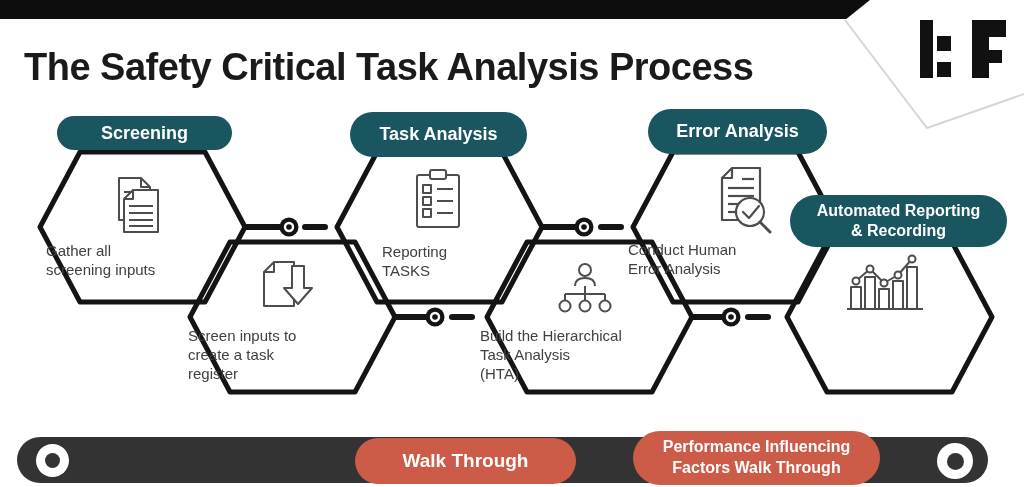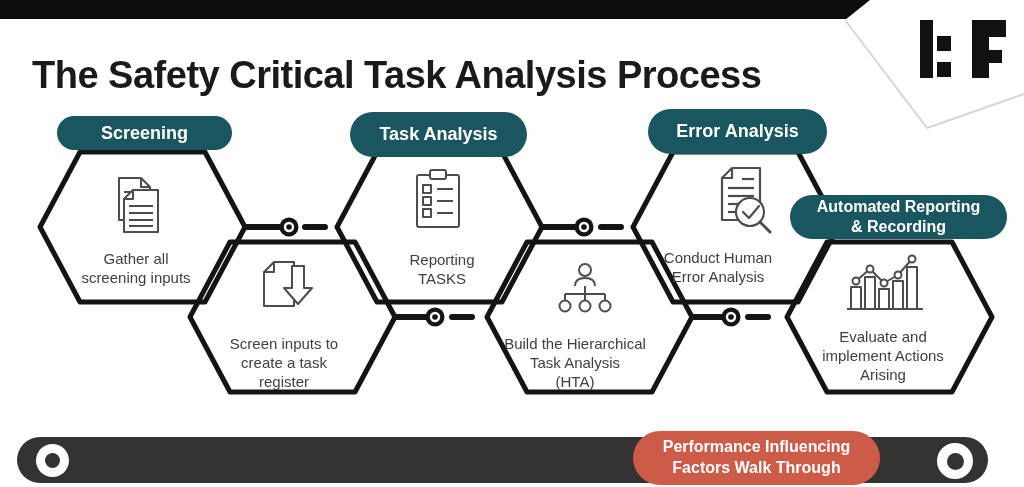--- a/index.html
+++ b/index.html
@@ -1,40 +1,40 @@
 <!DOCTYPE html>
 <html><head>
 <meta charset="utf-8">
 <style>
   html,body{margin:0;padding:0;background:#ffffff;}
   .stage{position:relative;width:1024px;height:487px;overflow:hidden;background:#fff;
          font-family:"Liberation Sans", sans-serif;}
   .topbar{position:absolute;left:0;top:0;width:1024px;height:19px;background:#0d0d0d;}
   .corner-svg{position:absolute;left:0;top:0;}
   .logo{position:absolute;left:915px;top:16px;width:95px;height:68px;}
-  .title{position:absolute;left:16px;top:38px;margin:16px;font-size:38px;font-weight:600;
+  .title{position:absolute;left:16px;top:38px;margin:8px;font-size:38px;font-weight:600;
          letter-spacing:-0.5px;color:#1a1a1a;white-space:nowrap;}
   .diagram-svg{position:absolute;left:0;top:0;}
   .pill{position:absolute;display:flex;align-items:center;justify-content:center;
         background:#1a5660;color:#fff;font-weight:700;text-align:center;white-space:pre-line;}
   .pill.p0{left:57px;top:116px;width:175px;height:34px;border-radius:22px;font-size:18px;}
   .pill.p2{left:350px;top:112px;width:177px;height:45px;border-radius:23px;font-size:18px;}
   .pill.p4{left:648px;top:109px;width:179px;height:45px;border-radius:23px;font-size:18px;}
-  .pill.p5{left:790px;top:195px;width:217px;height:44px;border-radius:27px;font-size:16px;line-height:1.22;}
+  .pill.p5{left:790px;top:195px;width:217px;height:52px;border-radius:27px;font-size:16px;line-height:1.22;}
   .icon{position:absolute;}
   .ic0{left:107px;top:174px;}
   .ic1{left:254px;top:258px;}
   .ic2{left:413px;top:167px;}
   .ic3{left:555px;top:262px;}
   .ic4{left:702px;top:164px;}
   .ic5{left:843px;top:251px;}
-  .hexlabel{position:absolute;color:#404040;font-size:15px;line-height:1.28;text-align:center;
-            white-space:pre-line;margin-top:8px;}
+  .hexlabel{position:absolute;color:#404040;font-size:15px;line-height:1.28;
+            white-space:pre-line;}
   .l0{left:46px;top:241px;width:180px;}
-  .l1{left:194px;top:326px;width:180px;}
+  .l1{left:188px;top:326px;width:180px;}
   .l2{left:382px;top:242px;width:120px;}
   .l3{left:480px;top:326px;width:190px;}
   .l4{left:628px;top:240px;width:180px;}
   .l5{left:793px;top:319px;width:180px;}
   .footer-bar{position:absolute;left:17px;top:437px;width:971px;height:46px;border-radius:23px;
               background:#333333;}
   .bullet{position:absolute;border-radius:50%;background:#ffffff;display:flex;align-items:center;justify-content:center;}
   .bullet .dot{border-radius:50%;background:#333333;}
   .bullet.left{left:36px;top:444px;width:33px;height:33px;}
   .bullet.left .dot{width:15px;height:15px;}
@@ -187,27 +187,25 @@
   <div class="hexlabel l1">Screen inputs to
 create a task
 register</div>
   <div class="hexlabel l2">Reporting
 TASKS</div>
   <div class="hexlabel l3">Build the Hierarchical
 Task Analysis
 (HTA)</div>
   <div class="hexlabel l4">Conduct Human
 Error Analysis</div>
-  <div class="hexlabel l5">Evaluate and
-implement Actions
-Arising</div>
 
   <div class="footer-bar"></div>
   <div class="bullet left">
       <div class="dot"></div>
     </div>
   <div class="bullet right">
       <div class="dot"></div>
     </div>
+  <div class="fpill f0">Walk Through</div>
   <div class="fpill f1">Performance Influencing
 Factors Walk Through</div>
 
 </div>
 
 </body></html>

